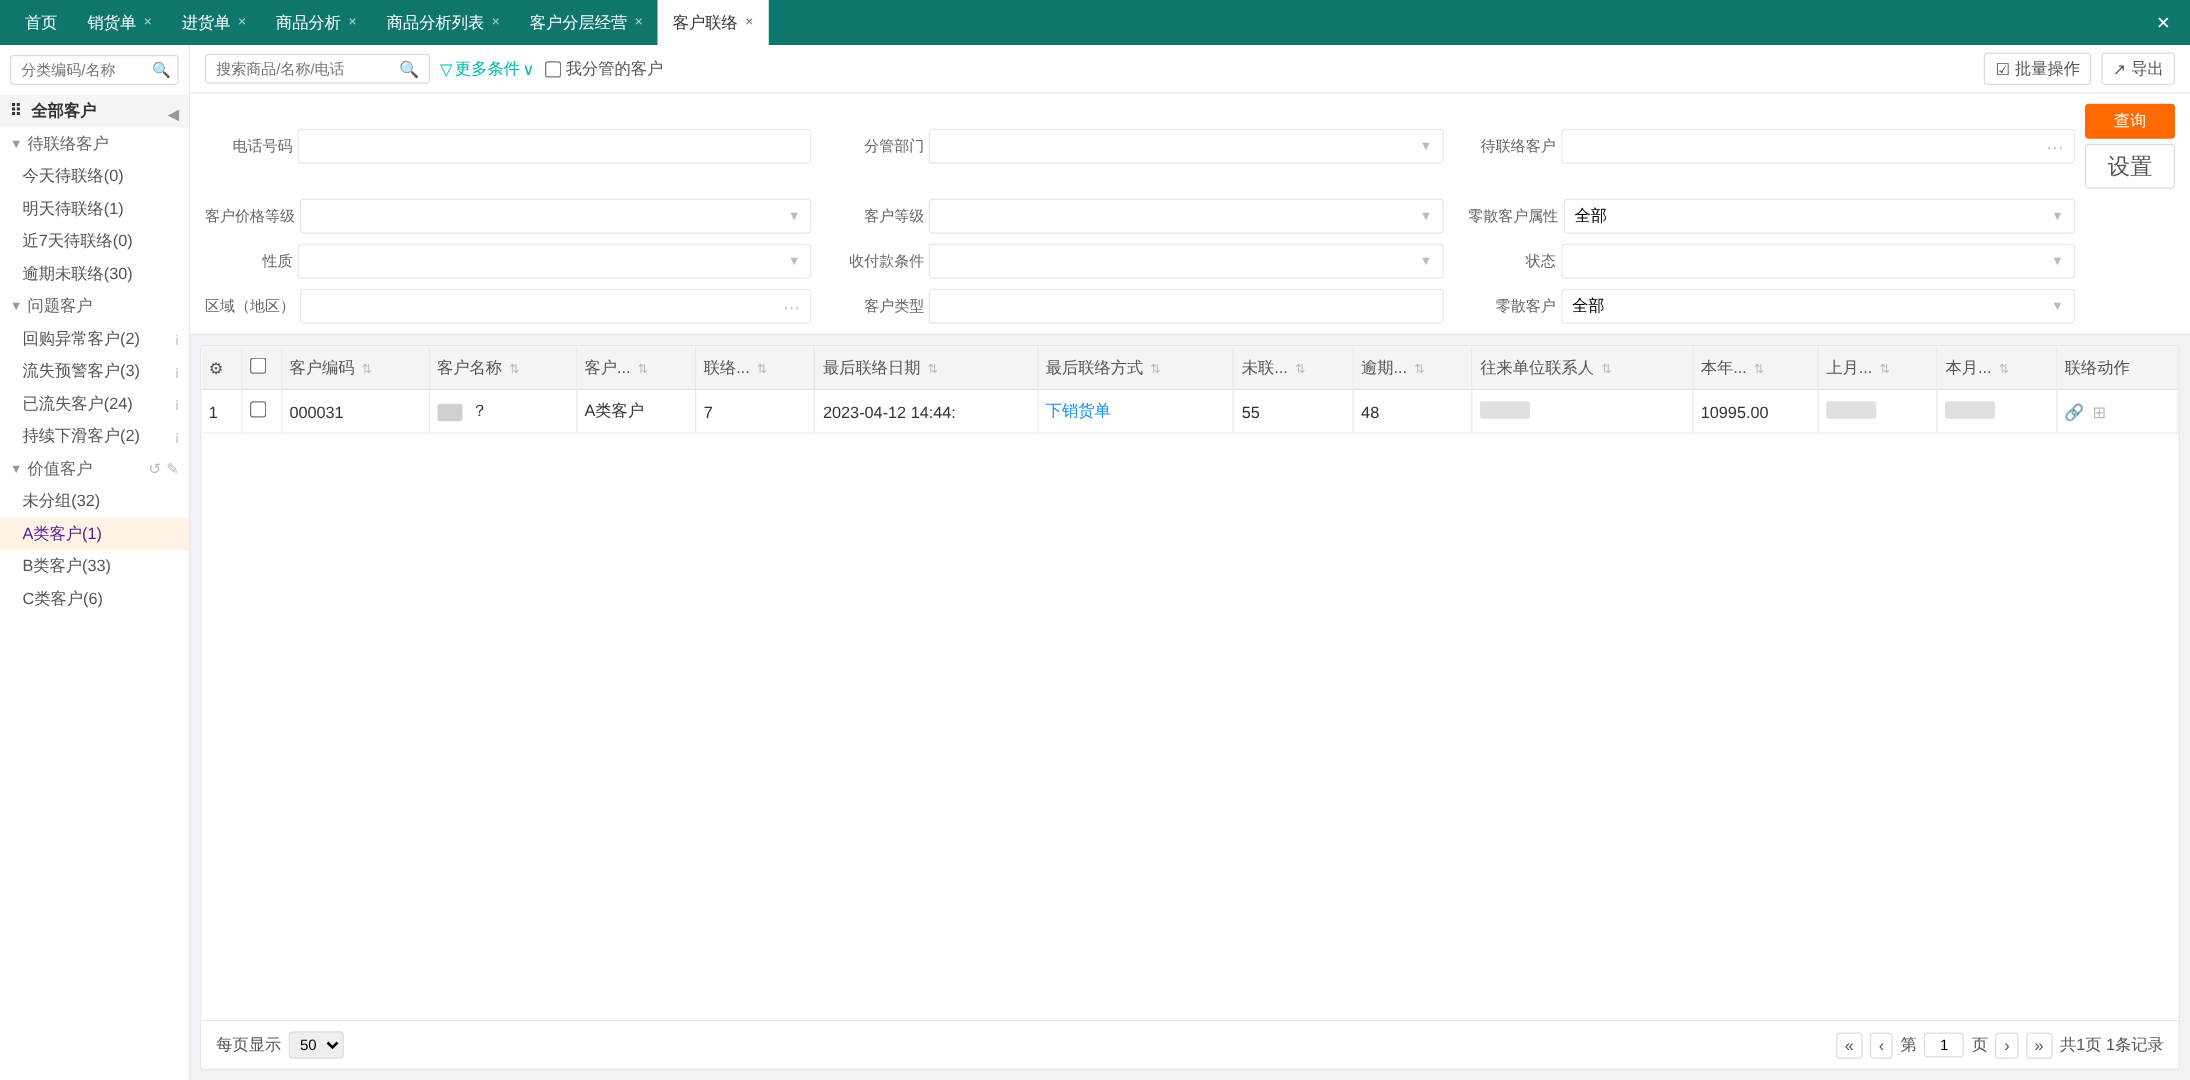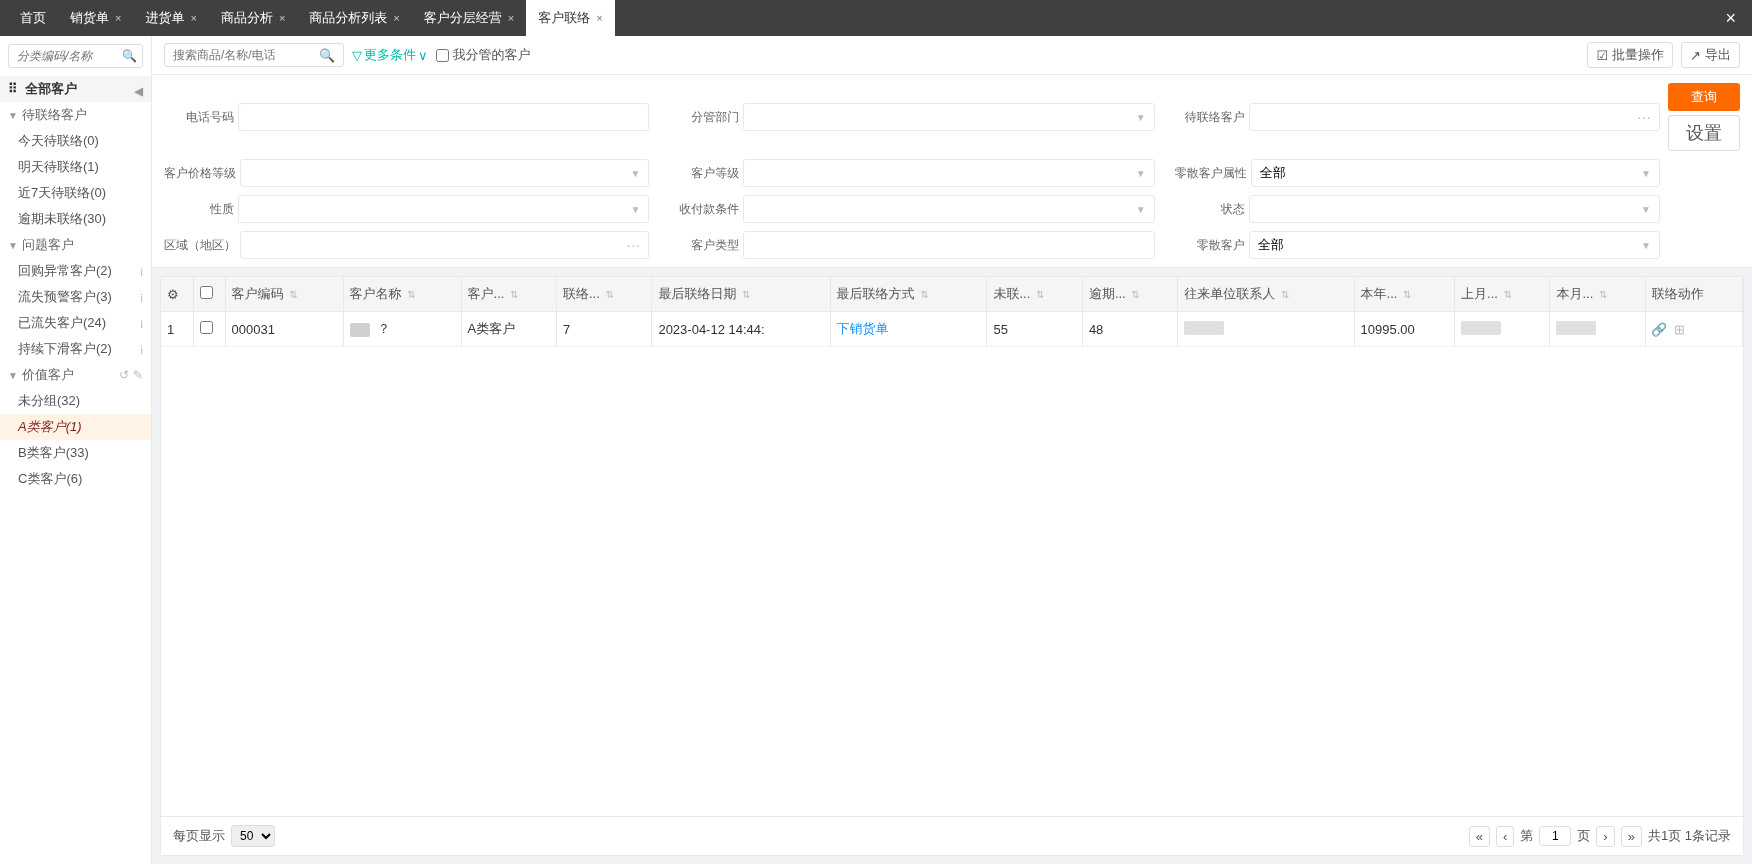--- a/index.html
+++ b/index.html
@@ -2,21 +2,21 @@
 <html><head>
   <meta charset="utf-8">
   <style>
     * { box-sizing: border-box; margin: 0; padding: 0; font-family: 'Microsoft YaHei', Arial, sans-serif; font-size: 13px; }
     body { background: #f0f2f5; width: 1752px; min-height: 864px; overflow: hidden; }
 
     
     .topbar {
       display: flex;
       align-items: center;
-      background: #404040;
+      background: #0f766e;
       height: 36px;
       padding: 0 8px;
       color: white;
     }
     .topbar-item {
       padding: 0 12px;
       height: 100%;
       display: flex;
       align-items: center;
       cursor: pointer;
@@ -50,21 +50,20 @@
       position: relative;
     }
     .sidebar-search input {
       width: 100%;
       border: 1px solid #ddd;
       border-radius: 3px;
       padding: 4px 24px 4px 8px;
       font-size: 12px;
       outline: none;
       color: #999;
-      font-style: italic;
     }
     .sidebar-search .search-icon {
       position: absolute;
       right: 14px;
       top: 50%;
       transform: translateY(-50%);
       color: #999;
       font-size: 12px;
     }
     .sidebar-section-header {
@@ -92,21 +91,21 @@
     .sidebar-group-label .arrow { margin-right: 4px; font-size: 10px; color: #999; }
     .sidebar-item {
       padding: 4px 8px 4px 18px;
       color: #555;
       cursor: pointer;
       font-size: 12px;
       display: flex;
       align-items: center;
       justify-content: space-between;
     }
-    .sidebar-item.active { background: #fff3e6; color: #7f1d1d; font-style: italic; }
+    .sidebar-item.active { background: #fff3e6; color: #4c1d95; }
     .sidebar-item .info-icon { color: #bbb; font-size: 11px; }
 
     
     .content-area {
       flex: 1;
       display: flex;
       flex-direction: column;
       background: #f0f2f5;
       overflow: hidden;
     }

